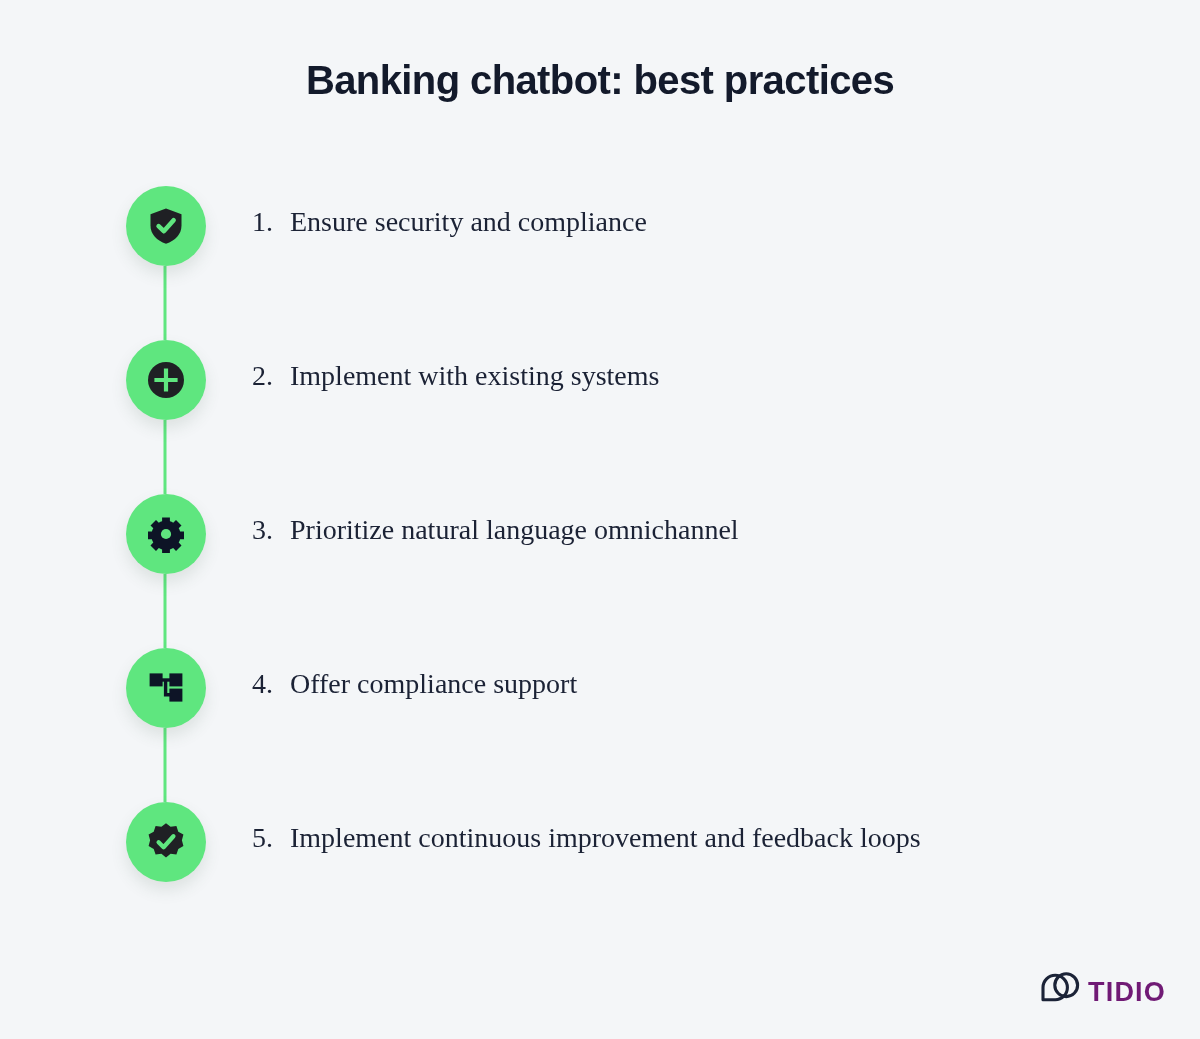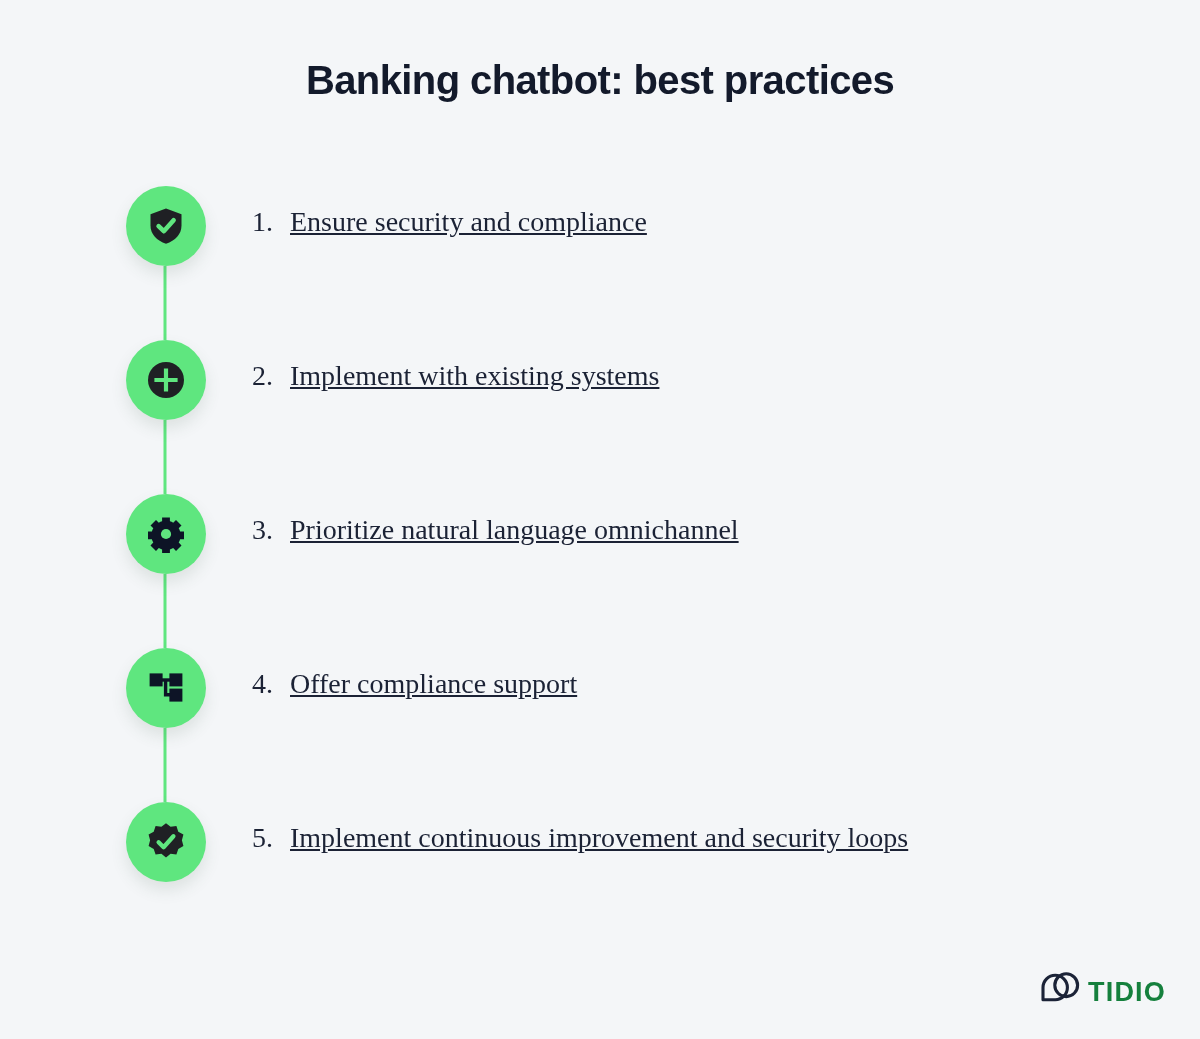--- a/index.html
+++ b/index.html
@@ -94,21 +94,20 @@
     white-space: nowrap;
   }
 
   .step-num {
     width: 38px;
     flex: 0 0 38px;
   }
 
   .step-label {
     display: inline-block;
-    text-decoration: underline;
   }
 
   
   .logo {
     position: absolute;
     right: 34px;
     bottom: 26px;
     display: flex;
     align-items: center;
     gap: 5px;
@@ -116,21 +115,21 @@
 
   .logo-mark {
     display: block;
   }
 
   .logo-word {
     font-family: "Liberation Sans", sans-serif;
     font-size: 27px;
     font-weight: bold;
     letter-spacing: 1.2px;
-    color: #15803d;
+    color: #701a75;
     line-height: 1;
   }
 </style>
 </head>
 <body>
 
 <div class="canvas">
 
   <div class="title">Banking chatbot: best practices</div>
 
@@ -218,21 +217,21 @@
           <span>
             <svg width="40" height="40" viewBox="0 0 40 40" aria-hidden="true">
               <path d="M20 1.2 l4.6 3.6 l5.8 -0.7 l1.9 5.6 l5.1 2.9 l-1.5 5.7 l1.5 5.7 l-5.1 2.9 l-1.9 5.6 l-5.8 -0.7 l-4.6 3.6 l-4.6 -3.6 l-5.8 0.7 l-1.9 -5.6 l-5.1 -2.9 l1.5 -5.7 l-1.5 -5.7 l5.1 -2.9 l1.9 -5.6 l5.8 0.7 z" fill="#1f2024"></path>
               <path d="M12.6 20.2 L17.6 25.2 L27.4 14.2" fill="none" stroke="#5fe67f" stroke-width="4.3" stroke-linecap="round" stroke-linejoin="round"></path>
             </svg>
           </span>
         </div>
       </div>
       <div class="step-text">
         <span class="step-num">5.</span>
-        <span class="step-label">Implement continuous improvement and security loops</span>
+        <span class="step-label">Implement continuous improvement and feedback loops</span>
       </div>
     </div>
 
   </div>
 
   <div class="logo">
     <span class="logo-mark">
       <svg width="44" height="38" viewBox="0 0 44 38" aria-hidden="true">
         <path d="M4 16.5 a12.2 12.2 0 1 1 12.2 12.2 H4 Z" fill="none" stroke="#1b2337" stroke-width="3.1" stroke-linejoin="round"></path>
         <circle cx="27.2" cy="14.2" r="11.4" fill="none" stroke="#1b2337" stroke-width="3.1"></circle>

